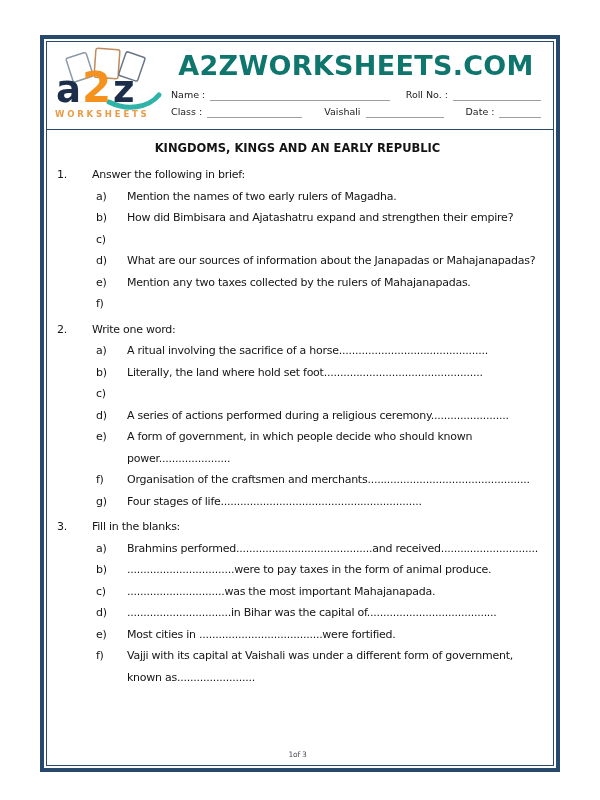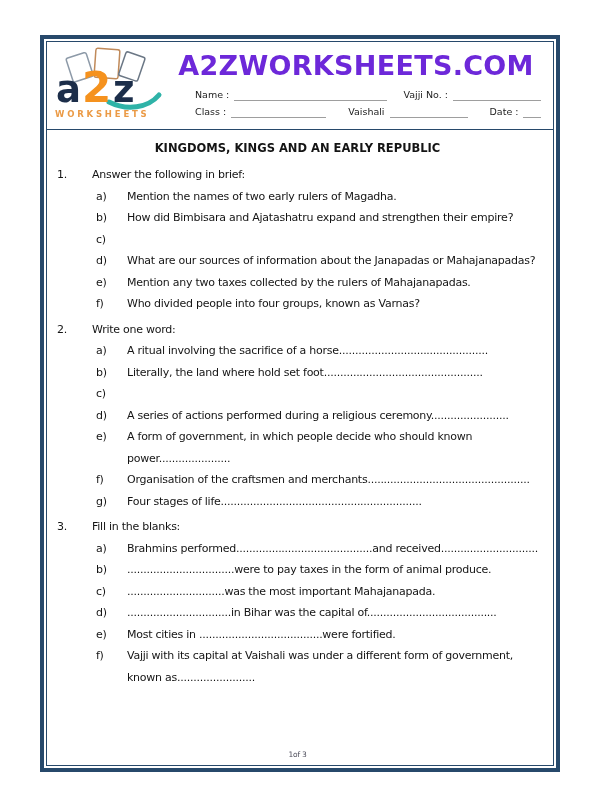--- a/index.html
+++ b/index.html
@@ -15,29 +15,29 @@
   }
   
   .header {
     display:flex; align-items:center;
     border-bottom:1px solid #27496b;
     padding:4px 12px 5px 6px; min-height:82px;
   }
   .logo-box { flex:0 0 118px; }
   .hright { flex:1; display:flex; flex-direction:column; min-width:0; }
   .site-title {
-    text-align:center; color:#6d28d9; font-weight:bold;
+    text-align:center; color:#0f766e; font-weight:bold;
     font-size:27px; letter-spacing:0.3px; line-height:1.05;
     margin-bottom:3px; white-space:nowrap;
   }
   .frow {
     display:flex; align-items:flex-end; font-size:9.5px; color:#1c1c1c;
     margin-top:5px; line-height:12px;
   }
-  .flabel { white-space:nowrap; padding-right:5px;margin-left:24px; }
+  .flabel { white-space:nowrap; padding-right:5px; }
   .fline { border-bottom:1px solid #9e9e9e; height:11px; }
   .grow { flex:1; } .w78 { width:78px; } .w88 { width:88px; }
   .w95 { width:95px; } .gap16 { margin-left:16px; } .gap22 { margin-left:22px; }
   
   .body {
     flex:1; padding:9px 8px 0 3px;
     font-size:11px; letter-spacing:-0.25px; color:#141414;
     display:flex; flex-direction:column;
   }
   .ws-title {
@@ -79,21 +79,21 @@
           <text x="2" y="71" font-size="8.5" letter-spacing="2.8" font-weight="bold" fill="#eb9a45" font-family="DejaVu Sans, sans-serif">WORKSHEETS</text>
         </svg>
       </div>
 
       <div class="hright">
         <div class="site-title">A2ZWORKSHEETS.COM</div>
 
         <div class="frow">
           <span class="flabel">Name :</span>
           <span class="fline grow"></span>
-          <span class="flabel gap16">Vajji No. :</span>
+          <span class="flabel gap16">Roll No. :</span>
           <span class="fline w88"></span>
         </div>
 
         <div class="frow">
           <span class="flabel">Class :</span>
           <span class="fline w95"></span>
           <span class="flabel gap22">Vaishali</span>
           <span class="fline w78"></span>
           <span class="flabel gap22">Date :</span>
           <span class="fline grow"></span>
@@ -123,21 +123,20 @@
         <div class="sub-row">
           <span class="sub-letter">d)</span>
           <span class="sub-text">What are our sources of information about the Janapadas or Mahajanapadas?</span>
         </div>
         <div class="sub-row">
           <span class="sub-letter">e)</span>
           <span class="sub-text">Mention any two taxes collected by the rulers of Mahajanapadas.</span>
         </div>
         <div class="sub-row">
           <span class="sub-letter">f)</span>
-          <span class="sub-text">Who divided people into four groups, known as Varnas?</span>
         </div>
       </div>
 
       <div>
         <div class="q-heading-row">
           <span class="q-num">2.</span>
           <span class="q-heading">Write one word:</span>
         </div>
         <div class="sub-row">
           <span class="sub-letter">a)</span>

